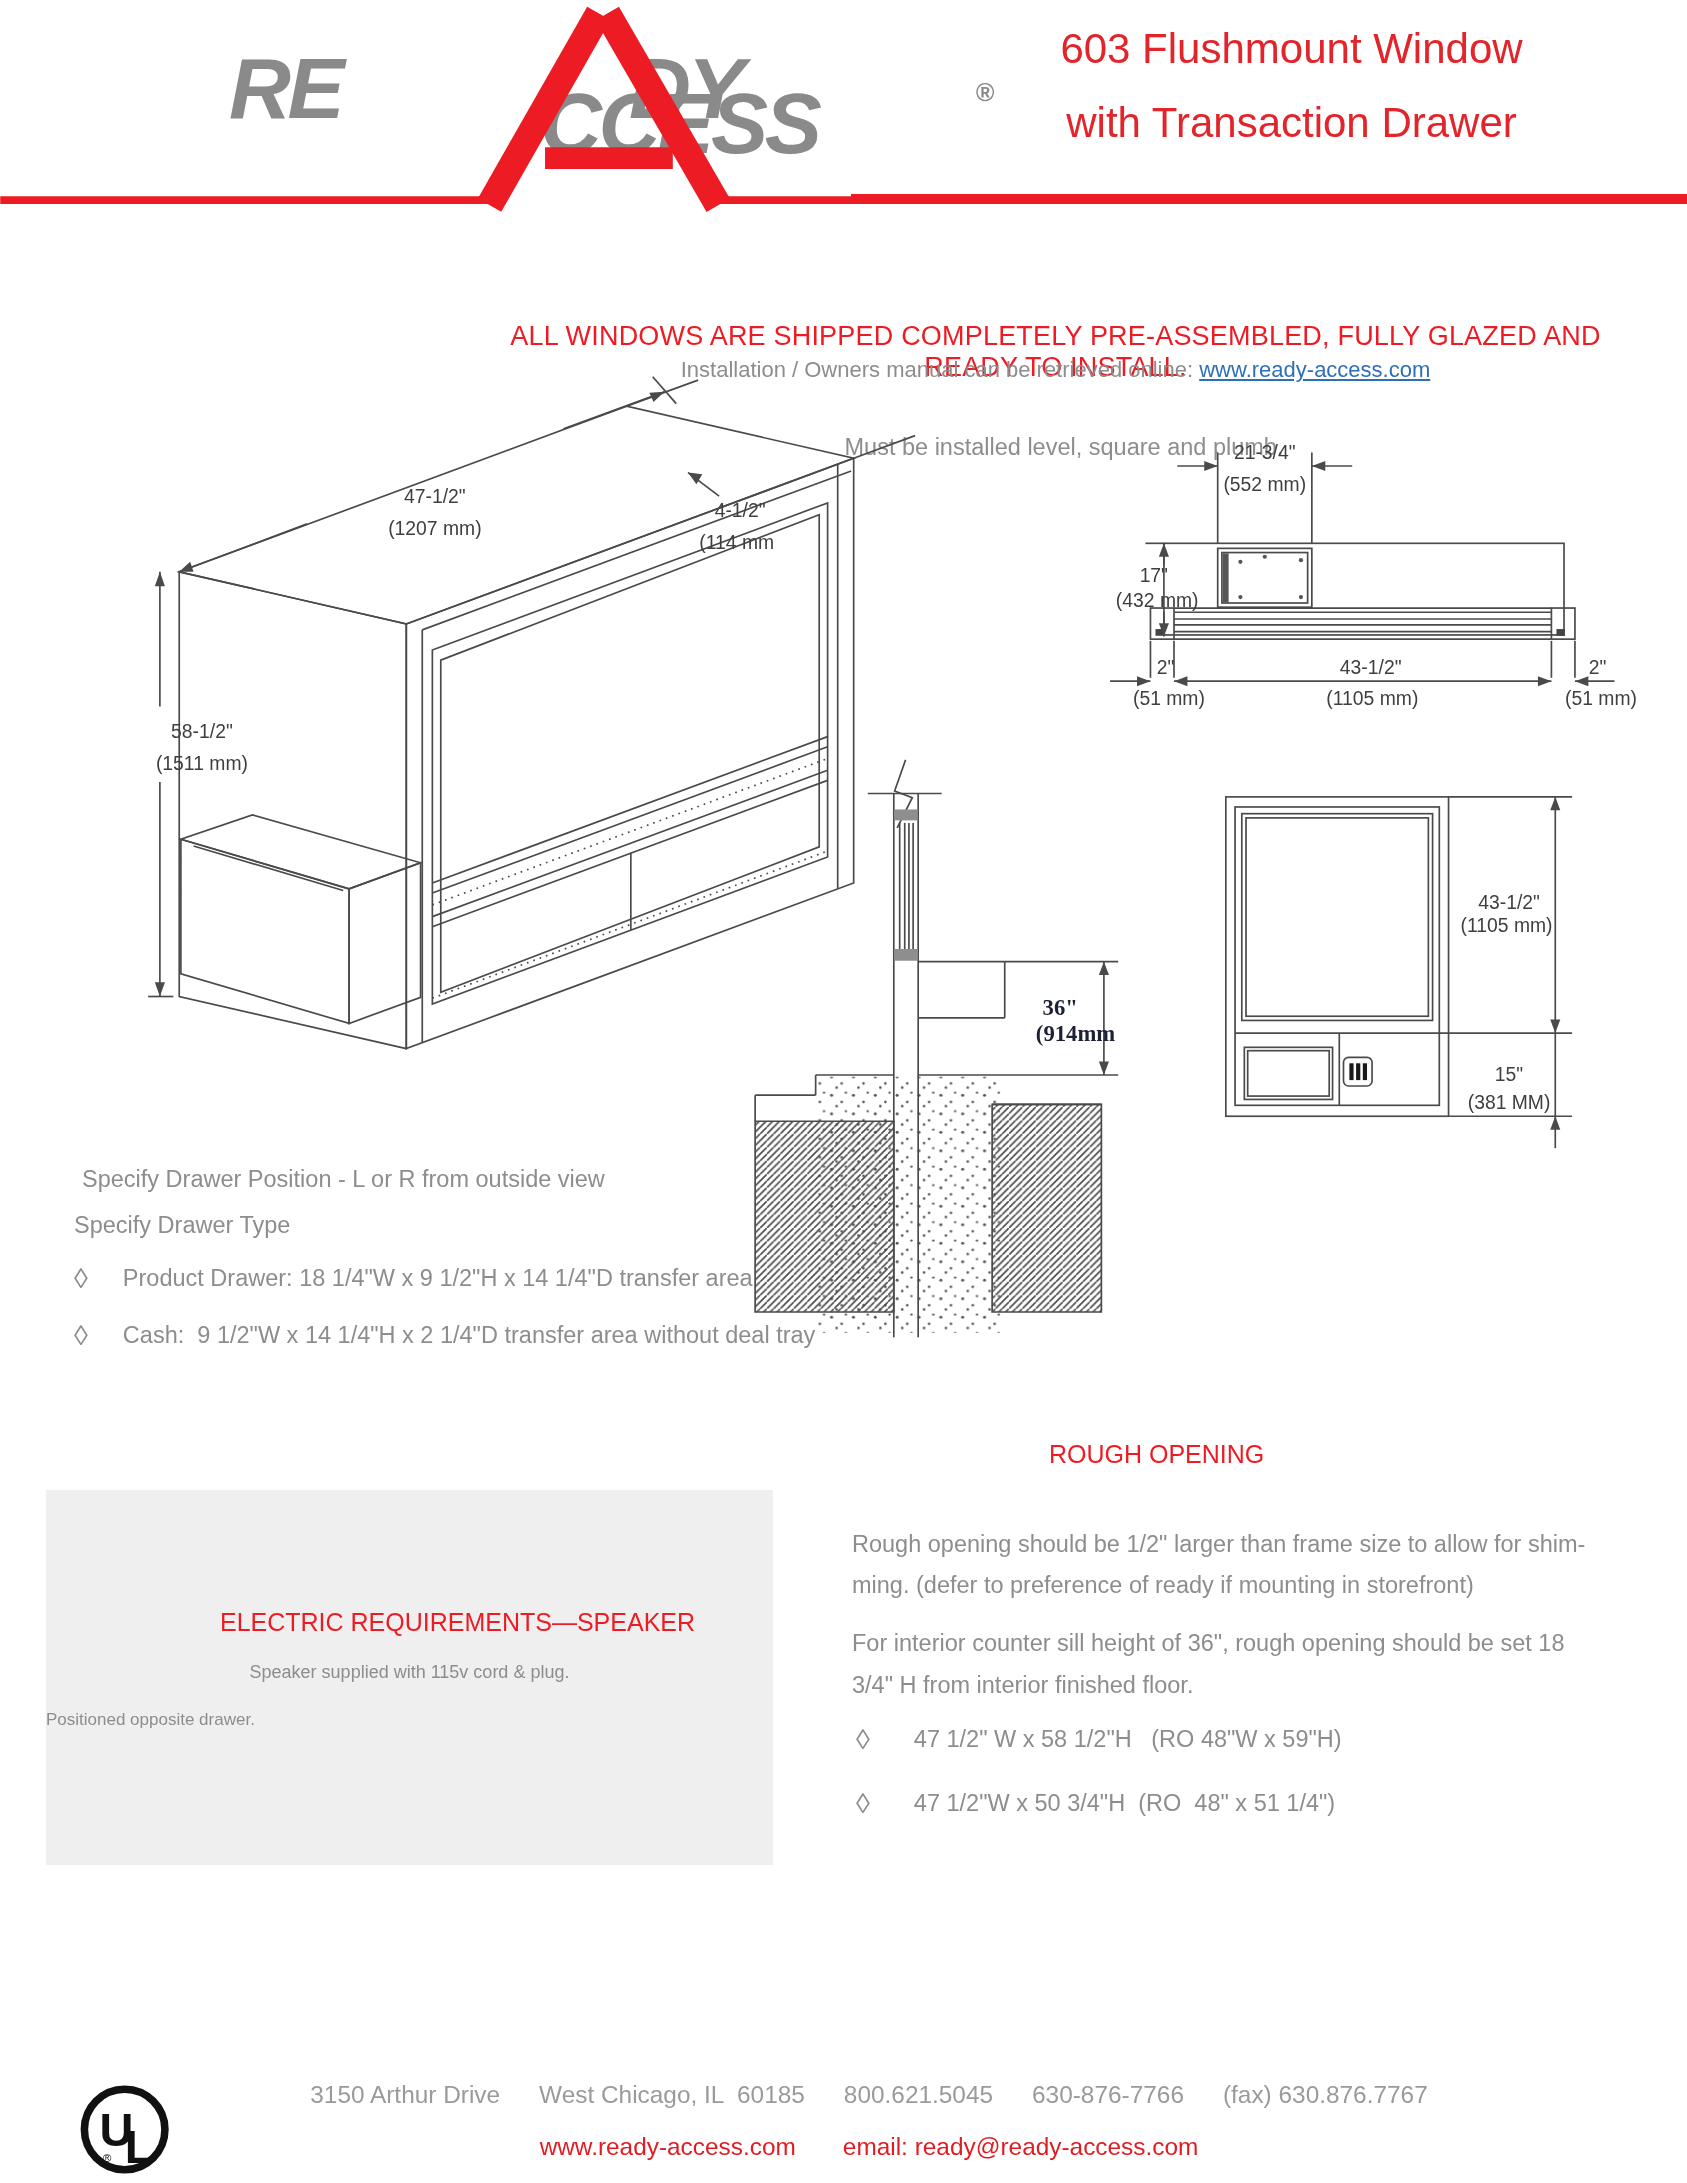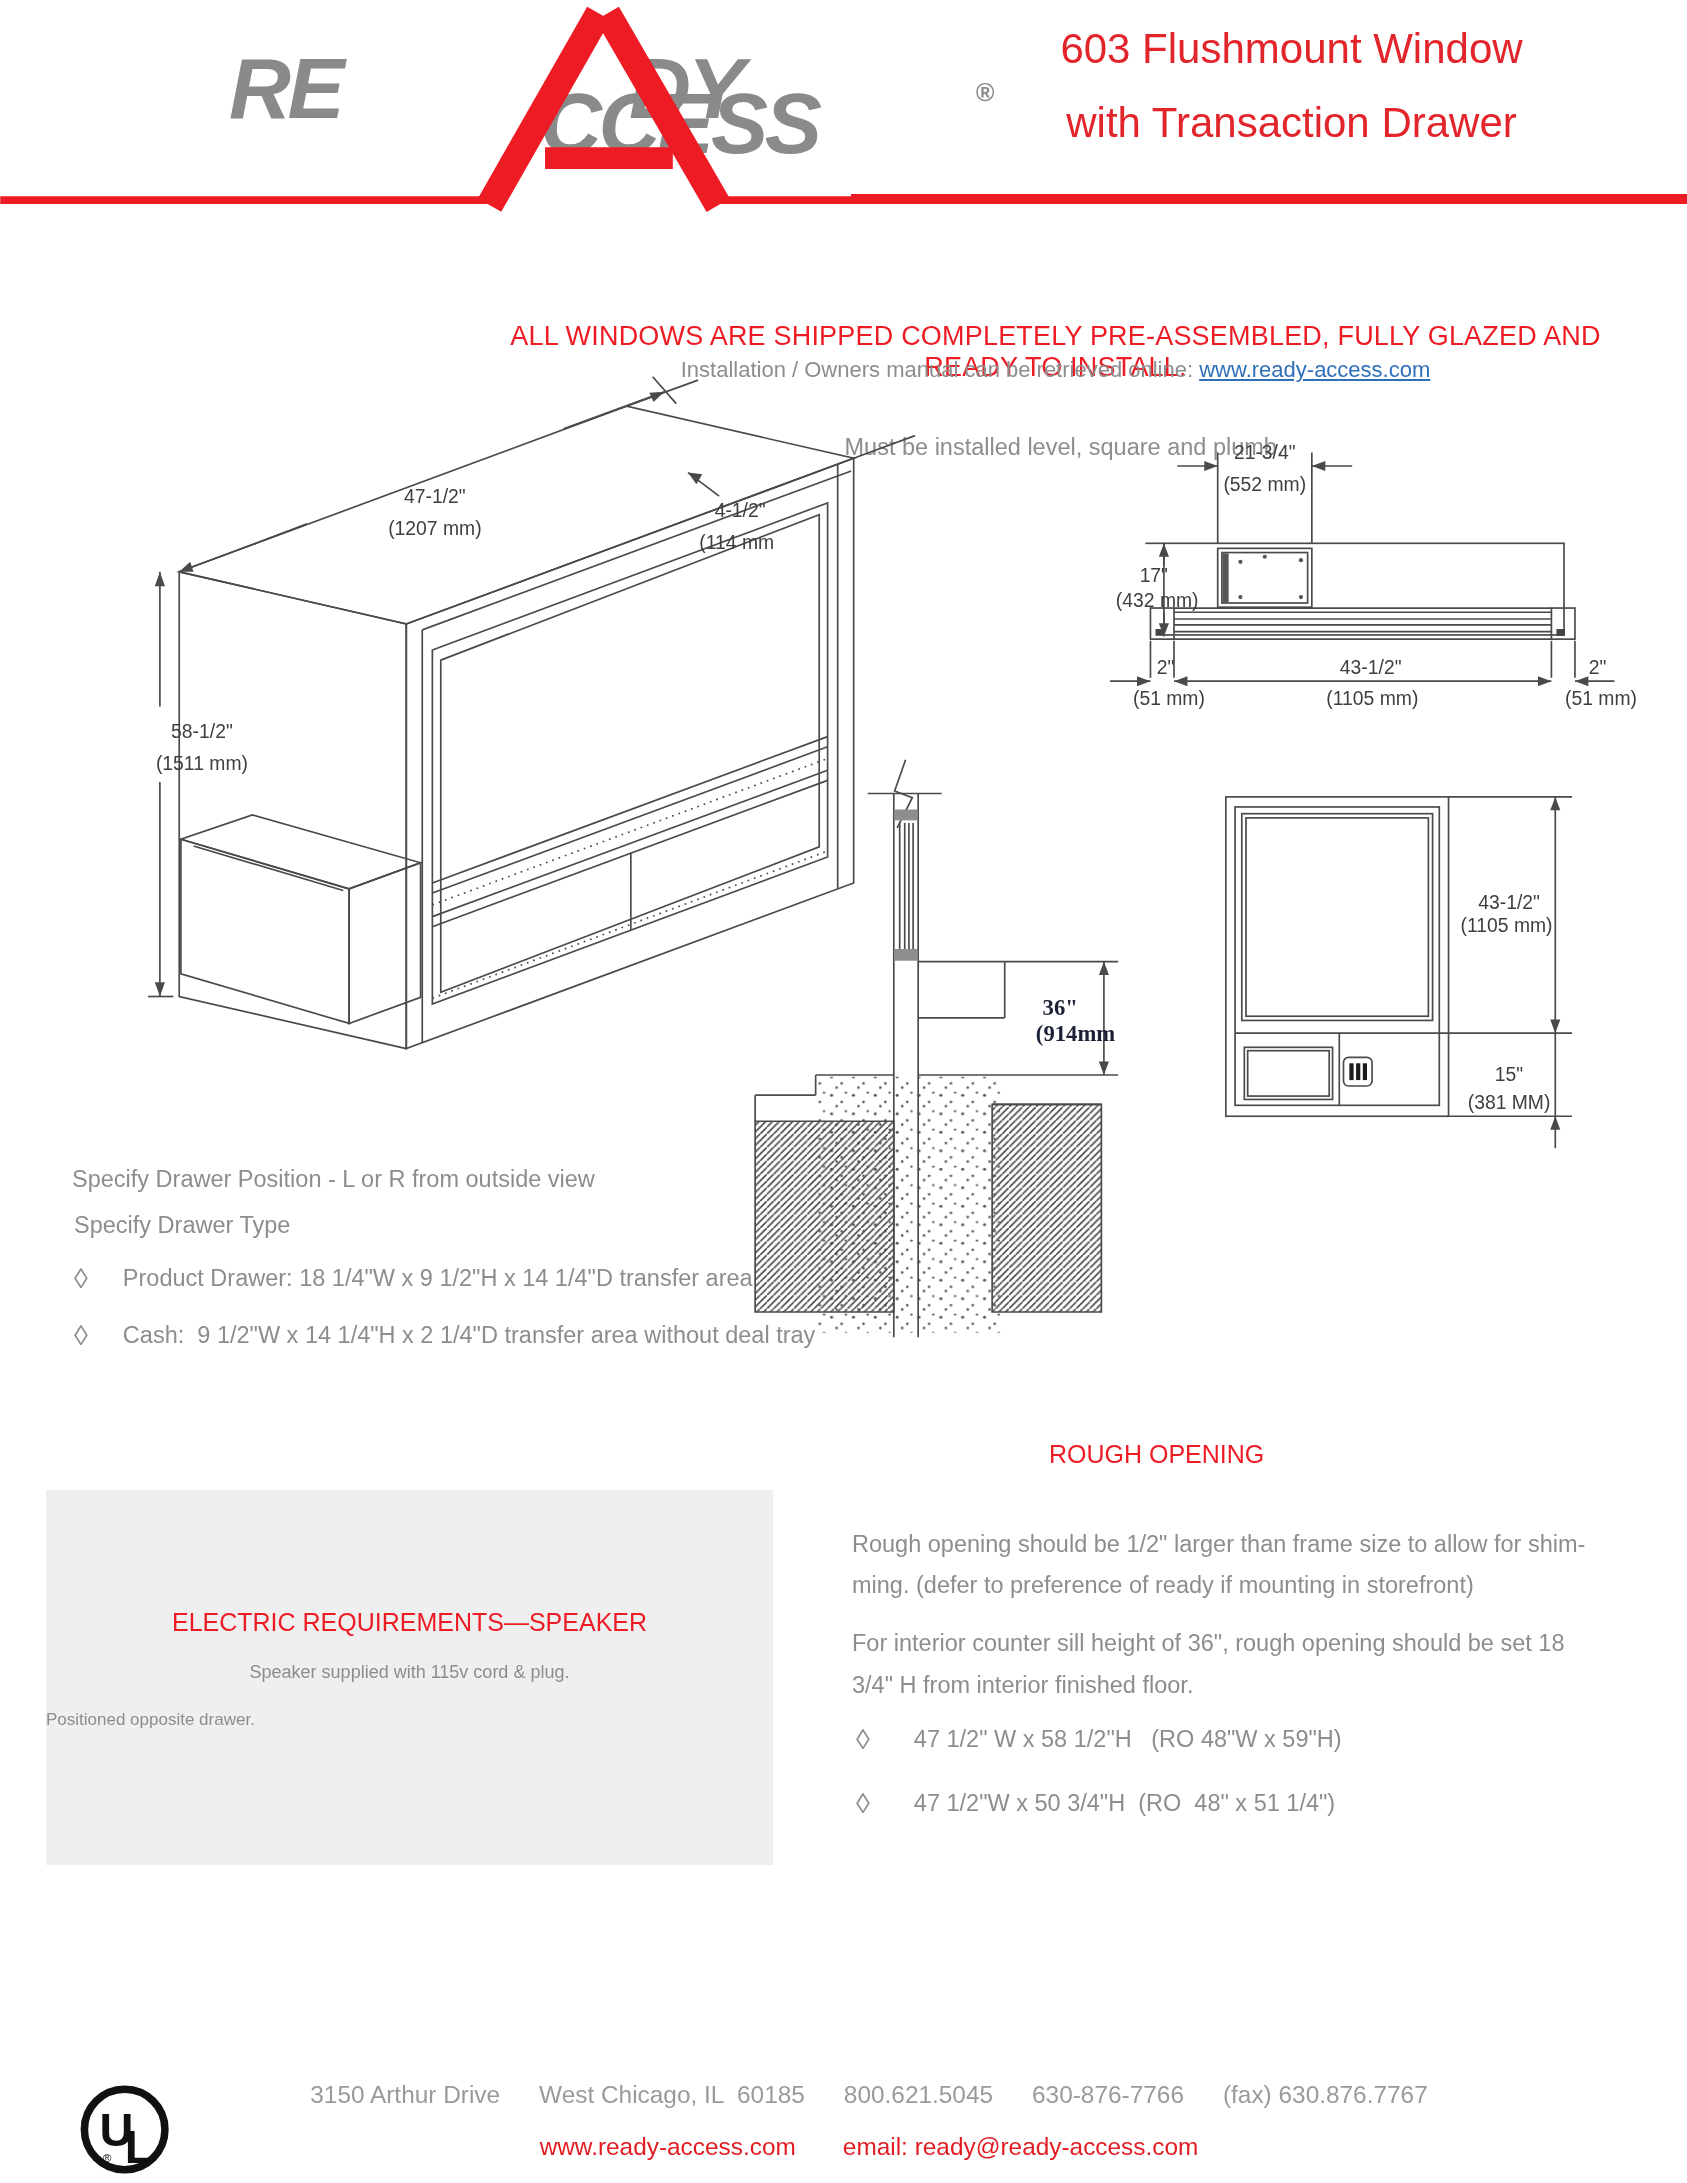--- a/index.html
+++ b/index.html
@@ -12,21 +12,21 @@
   .shipping{left:471px;top:321px;width:1169px;font-size:27px;letter-spacing:0.2px;color:#ed1c24;text-align:center;font-weight:400;}
   .manual{left:471px;top:357px;width:1169px;font-size:22px;color:#8d8d8d;text-align:center;}
   .manual a{color:#2e6fba;text-decoration:underline;cursor:pointer;}
   .level{left:589px;top:434px;width:950px;font-size:23.5px;color:#8d8d8d;text-align:center;}
   .specline{font-size:23.5px;color:#8d8d8d;}
   .bulletrow{display:flex;align-items:flex-start;}
   .diamond{font-size:28px;color:#8d8d8d;line-height:1;}
   .rough-head{left:1049px;top:1440px;font-size:25px;color:#ed1c24;font-weight:400;}
   .roughp{left:852px;width:757px;font-size:23.5px;color:#8d8d8d;}
   .graybox{left:46px;top:1490px;width:727px;height:375px;background:#efefef;}
-  .graybox .head{position:absolute;top:118px;left:0;width:100%;text-align:center;font-size:25px;color:#ed1c24;}
+  .graybox .head{position:absolute;top:118px;left:0;width:100%;text-align:center;font-size:25px;color:#ed1c24;padding-left:48px;}
   .graybox .l1{position:absolute;top:172px;left:0;width:100%;text-align:center;font-size:18px;color:#8d8d8d;}
   .graybox .l2{position:absolute;top:220px;left:0;width:100%;text-align:left;font-size:17px;color:#8d8d8d;}
   .footer1{left:0;top:2081px;width:1738px;display:flex;justify-content:center;gap:39px;font-size:24.4px;color:#9a9a9a;}
   .footer2{left:0;top:2133px;width:1738px;display:flex;justify-content:center;gap:47px;font-size:24.4px;color:#e11d23;}
   
   text.dim{font-family:"Liberation Sans",sans-serif;font-size:23px;fill:#3f3f3f;}
   text.dimnavy{font-family:"Liberation Serif",serif;font-size:27px;font-weight:bold;fill:#1c2136;}
   .draw line,.draw path,.draw rect.o,.draw polyline{stroke:#4a4a4a;fill:none;stroke-width:2;}
   .draw polygon.arr{fill:#4a4a4a;stroke:none;}
   .logo-gray{font-family:"Liberation Sans",sans-serif;font-weight:bold;font-style:italic;fill:#8a8a8a;}
@@ -252,21 +252,21 @@
       <line x1="400" y1="288" x2="400" y2="387"></line>
       <line x1="400" y1="387" x2="400" y2="425"></line>
       <polygon class="arr" points="400,387 394,403 406,403"></polygon>
     </g>
     <text class="dim" x="345" y="140" text-anchor="middle">43-1/2"</text>
     <text class="dim" x="342" y="168" text-anchor="middle">(1105 mm)</text>
     <text class="dim" x="345" y="345" text-anchor="middle">15"</text>
     <text class="dim" x="345" y="378" text-anchor="middle">(381 MM)</text>
   </svg>
 
-  <div class="abs specline" style="left:72px;top:1166px">Specify Drawer Position - L or R from outside view</div>
+  <div class="abs specline" style="left:82px;top:1166px">Specify Drawer Position - L or R from outside view</div>
   <div class="abs specline" style="left:74px;top:1212px">Specify Drawer Type</div>
   <div class="abs bulletrow" style="left:74px;top:1265px">
     <span class="diamond">◊</span>
     <span class="specline keepws" style="margin-left:35px">Product Drawer: 18 1/4"W x 9 1/2"H x 14 1/4"D transfer area</span>
   </div>
   <div class="abs bulletrow" style="left:74px;top:1322px">
     <span class="diamond">◊</span>
     <span class="specline keepws" style="margin-left:35px">Cash:  9 1/2"W x 14 1/4"H x 2 1/4"D transfer area without deal tray</span>
   </div>
 

